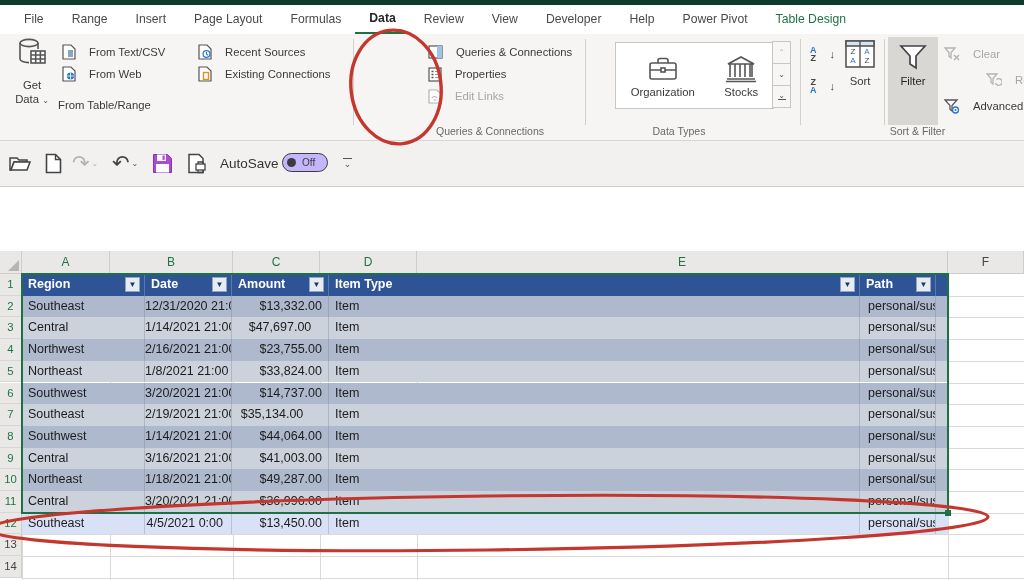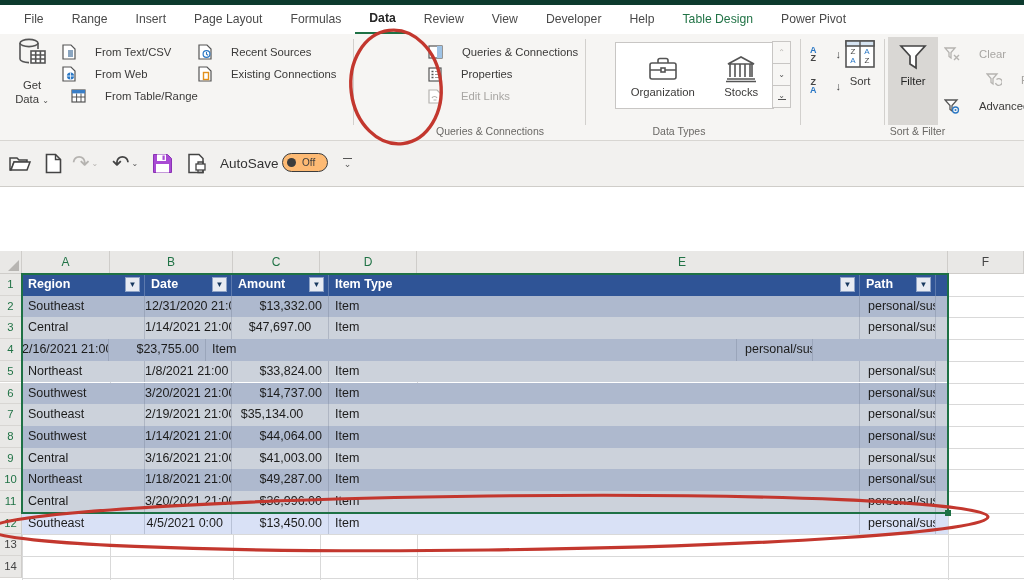--- a/index.html
+++ b/index.html
@@ -11,37 +11,37 @@
   .tabs-row{left:0;top:5px;width:1024px;height:29px;background:#fff;display:flex;align-items:center;padding-left:10px;box-sizing:border-box;}
   .rtab{padding:0 14px;font-size:12.2px;color:#4a4a4a;line-height:27px;white-space:nowrap;}
   .rtab.active{color:#262626;font-weight:bold;border-bottom:3px solid #1e7145;}
   .rtab.contextual{color:#217346;}
   
   .ribbon{left:0;top:34px;width:1024px;height:107px;background:#f6f5f3;border-bottom:1px solid #d8d6d2;box-sizing:border-box;}
   .vsep{position:absolute;top:5px;height:86px;width:1px;background:#d2d0cd;}
   .grp-label{position:absolute;top:91px;font-size:10.5px;color:#6a6865;text-align:center;white-space:nowrap;}
   .big-btn{position:absolute;text-align:center;font-size:11.3px;color:#3b3a39;line-height:14px;}
   .big-btn .bicon{display:block;margin:0 auto 3px auto;}
-  .small-btn{position:absolute;display:flex;align-items:center;gap:19px;font-size:11.3px;color:#3b3a39;white-space:nowrap;height:20px;}
+  .small-btn{position:absolute;display:flex;align-items:center;gap:13px;font-size:11.3px;color:#3b3a39;white-space:nowrap;height:20px;}
   .small-btn.disabled{color:#a8a6a3;}
   .chev{font-size:8px;color:#555;}
   .gallery{position:absolute;background:#fff;border:1px solid #c8c6c4;display:flex;align-items:center;justify-content:space-around;}
   .gal-item{text-align:center;font-size:11.3px;color:#3b3a39;}
   .gal-scroll{position:absolute;display:flex;flex-direction:column;}
   .gal-scroll div{width:17px;height:21px;border:1px solid #c8c6c4;background:#f7f6f4;font-size:8px;color:#555;
                   display:flex;align-items:center;justify-content:center;margin-top:-1px;}
   .gal-scroll div.dis{color:#b6b4b1;}
   .filter-big{position:absolute;left:888px;top:3px;width:50px;height:88px;background:#d9d7d4;text-align:center;font-size:11.3px;color:#262626;}
   .azword{font-weight:bold;font-size:9px;line-height:8px;color:#2b78c5;display:inline-block;text-align:center;}
   .azword .dk{color:#444;}
   .sort-arrow{font-size:11px;color:#444;}
   
   .qat{left:0;top:141px;width:1024px;height:46px;background:#f2f1ef;border-bottom:1px solid #cfcdc9;box-sizing:border-box;}
   .qicon{position:absolute;top:9px;height:26px;display:flex;align-items:center;justify-content:center;color:#444;}
-  .toggle-pill{position:absolute;left:282px;top:12px;width:46px;height:19px;border:1.6px solid #3c3c3c;border-radius:11px;display:flex;align-items:center;background:#fdba74;box-sizing:border-box;}
+  .toggle-pill{position:absolute;left:282px;top:12px;width:46px;height:19px;border:1.6px solid #3c3c3c;border-radius:11px;display:flex;align-items:center;background:#c4b5fd;box-sizing:border-box;}
   .toggle-dot{width:9px;height:9px;border-radius:50%;background:#3c3c3c;margin-left:4px;}
   .toggle-txt{font-size:10px;color:#3c3c3c;margin-left:6px;}
   
   .formula-row{left:0;top:187px;width:1024px;height:61px;background:#e8e6e3;}
   .namebox{position:absolute;left:3px;top:6px;width:134px;height:27px;background:#fff;font-size:12.5px;color:#222;line-height:27px;padding-left:7px;box-sizing:border-box;}
   .namebox .caret{position:absolute;right:8px;top:0;font-size:9px;color:#666;}
   .fbtns{position:absolute;left:170px;top:6px;width:122px;height:27px;background:#fff;display:flex;align-items:center;justify-content:space-around;}
   .fbtns .gx{color:#b3b1ae;font-size:13px;}
   .fx{font-family:"Liberation Serif",serif;font-style:italic;font-weight:bold;font-size:14px;color:#444;}
   .fbar{position:absolute;left:296px;top:4px;width:728px;height:52px;background:#fff;}
@@ -79,22 +79,22 @@
       <div class="rtab">File</div>
       <div class="rtab">Range</div>
       <div class="rtab">Insert</div>
       <div class="rtab">Page Layout</div>
       <div class="rtab">Formulas</div>
       <div class="rtab active">Data</div>
       <div class="rtab">Review</div>
       <div class="rtab">View</div>
       <div class="rtab">Developer</div>
       <div class="rtab">Help</div>
+      <div class="rtab">Power Pivot</div>
       <div class="rtab contextual">Table Design</div>
-      <div class="rtab">Power Pivot</div>
     </div>
 
   <div class="abs ribbon">
 
     <div class="big-btn" style="left:8px;top:4px;width:48px;">
       <span class="bicon">
         <svg width="30" height="34" viewBox="0 0 30 34">
             <g fill="none" stroke="#555" stroke-width="1.6">
           <ellipse cx="12" cy="5" rx="9" ry="3.6"></ellipse>
               <path d="M3 5v16c0 2 4 3.6 9 3.6"></path>
@@ -116,21 +116,21 @@
       <span>From Text/CSV</span>
     </div>
     <div class="small-btn" style="left:62px;top:30px;">
       <svg width="14" height="16" viewBox="0 0 14 16">
           <path d="M1 1h8l4 4v10H1z" fill="#fff" stroke="#555" stroke-width="1.2"></path>
           <circle cx="8.5" cy="10" r="3.6" fill="#2b78c5"></circle>
           <path d="M5 10h7M8.5 6.5v7" stroke="#fff" stroke-width=".8"></path>
         </svg>
       <span>From Web</span>
     </div>
-    <div class="small-btn" style="left:71px;top:52px;">
+    <div class="small-btn" style="left:58px;top:52px;flex-direction:column;">
       <svg width="15" height="14" viewBox="0 0 15 14">
           <rect x="1" y="1" width="13" height="12" fill="#fff" stroke="#555" stroke-width="1.2"></rect>
           <rect x="1" y="1" width="13" height="3.4" fill="#3a7ec6"></rect>
           <path d="M1 8h13M5.6 4.5v8.5M10 4.5v8.5" stroke="#555" stroke-width="1"></path>
         </svg>
       <span>From Table/Range</span>
     </div>
 
     <div class="small-btn" style="left:198px;top:8px;">
       <svg width="14" height="16" viewBox="0 0 14 16">
@@ -364,20 +364,21 @@
         <div class="tcell" style="width: 76px; line-height: 21.7px; text-align: left; padding-left: 8px;">personal/susanharkins_susanharkins_onmicrosoft_com/Lists/ExcelSyncList</div>
       </div>
       <div class="trow" style="top: 66.4px; height: 21.7px; background: rgb(204, 210, 219);">
         <div class="tcell" style="width: 123px; line-height: 21.7px; text-align: left; padding-left: 6px;">Central</div>
         <div class="tcell" style="width: 87px; line-height: 21.7px; text-align: right; padding-right: 8px;">1/14/2021 21:00</div>
         <div class="tcell" style="width: 97px; line-height: 21.7px; text-align: center; padding-right: 0;">$47,697.00</div>
         <div class="tcell" style="width: 531px; line-height: 21.7px; text-align: left; padding-left: 6px;">Item</div>
         <div class="tcell" style="width: 76px; line-height: 21.7px; text-align: left; padding-left: 8px;">personal/susanharkins_susanharkins_onmicrosoft_com/Lists/ExcelSyncList</div>
       </div>
       <div class="trow" style="top: 88.1px; height: 21.7px; background: rgb(174, 185, 206);">
+        <div class="tcell" style="width: 123px; line-height: 21.7px; text-align: left; padding-left: 6px;">Northwest</div>
         <div class="tcell" style="width: 87px; line-height: 21.7px; text-align: right; padding-right: 8px;">2/16/2021 21:00</div>
         <div class="tcell" style="width: 97px; line-height: 21.7px; text-align: right; padding-right: 6px;">$23,755.00</div>
         <div class="tcell" style="width: 531px; line-height: 21.7px; text-align: left; padding-left: 6px;">Item</div>
         <div class="tcell" style="width: 76px; line-height: 21.7px; text-align: left; padding-left: 8px;">personal/susanharkins_susanharkins_onmicrosoft_com/Lists/ExcelSyncList</div>
       </div>
       <div class="trow" style="top: 109.8px; height: 21.7px; background: rgb(204, 210, 219);">
         <div class="tcell" style="width: 123px; line-height: 21.7px; text-align: left; padding-left: 6px;">Northeast</div>
         <div class="tcell" style="width: 87px; line-height: 21.7px; text-align: right; padding-right: 8px;">1/8/2021 21:00</div>
         <div class="tcell" style="width: 97px; line-height: 21.7px; text-align: right; padding-right: 6px;">$33,824.00</div>
         <div class="tcell" style="width: 531px; line-height: 21.7px; text-align: left; padding-left: 6px;">Item</div>

